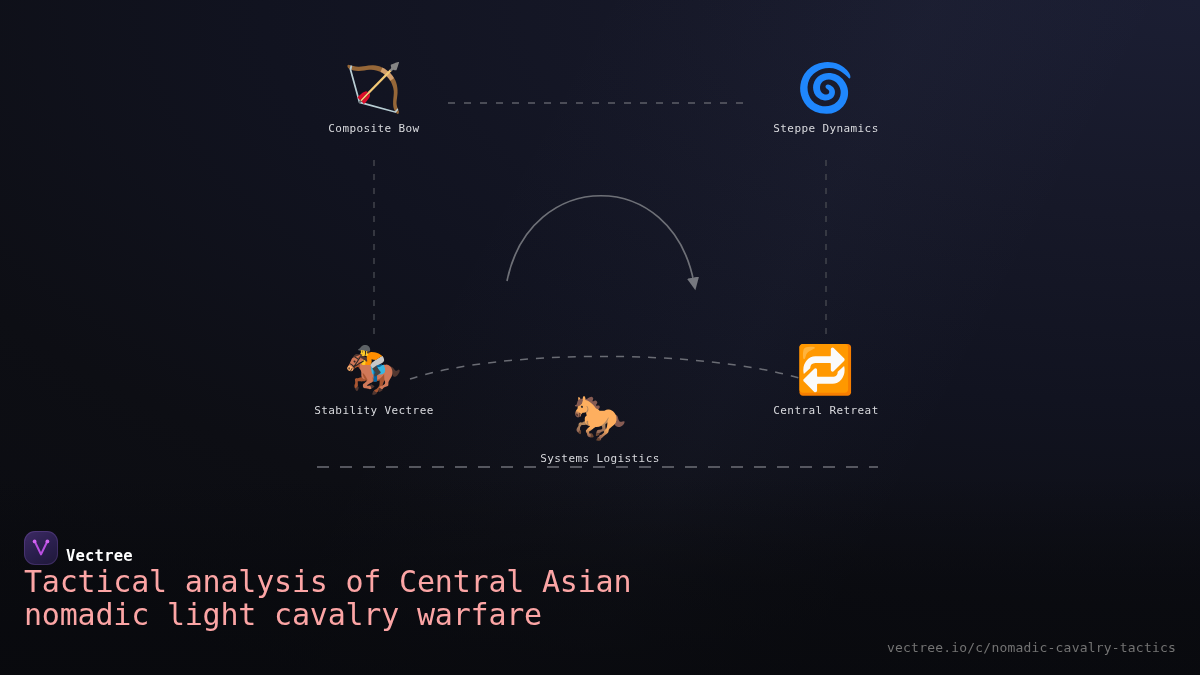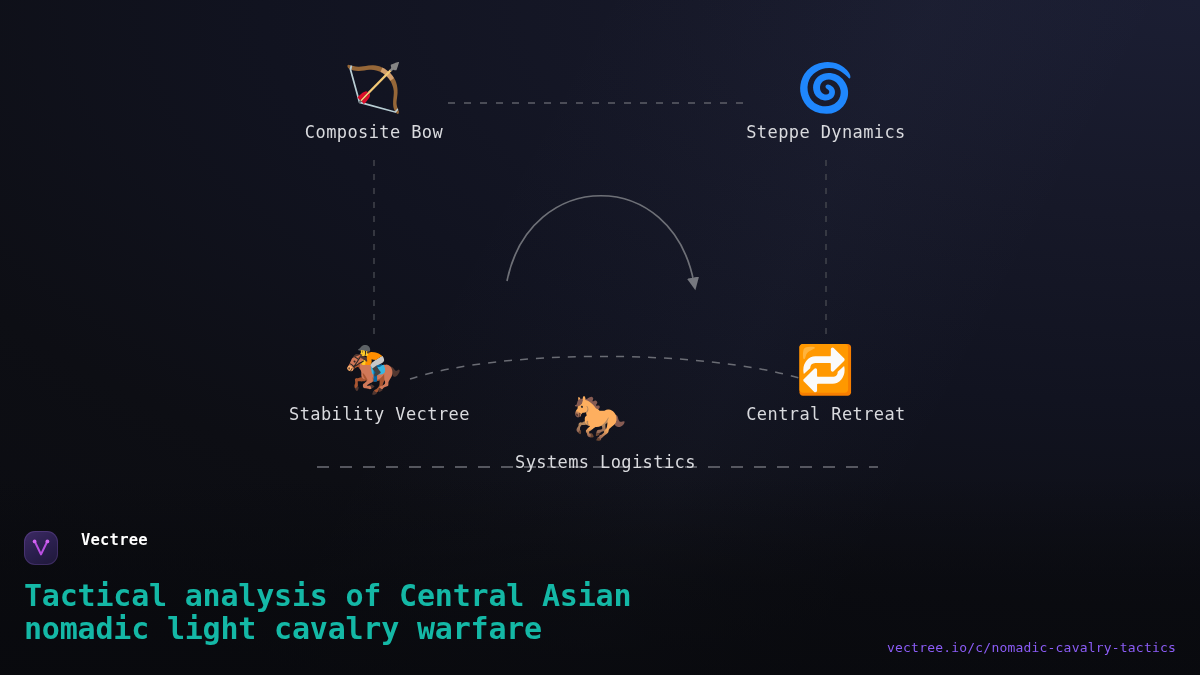--- a/index.html
+++ b/index.html
@@ -47,70 +47,69 @@
     font-family:"DejaVu Sans", sans-serif;
     font-size:47px;
     line-height:56px;
     height:56px;
     display:block;
   }
   .node-label {
     display:block;
     margin-top:6px;
     font-family:"DejaVu Sans Mono", monospace;
-    font-size:17px;
+    font-size:11px;
     letter-spacing:0.4px;
     color:#d9dade;
     white-space:nowrap;
   }
   .node.center .node-glyph { font-size:44px; }
 
   
   #footer {
     position:absolute;
     left:24px; right:24px; bottom:14px;
     height:130px;
   }
   #brand-row {
-    display:flex; align-items:flex-start; gap:23px;
+    display:flex; align-items:flex-end; gap:8px;
     height:34px;
   }
   #brand-mark {
     width:34px; height:34px;
     border-radius:11px;
     background:linear-gradient(150deg,#3d2a64 0%,#2a1f4d 52%,#1e1838 100%);
     box-shadow:inset 0 0 0 1px rgba(168,120,235,0.20);
     position:relative;
     flex:0 0 auto;
   }
   #brand-mark svg { position:absolute; left:0; top:0; }
   #brand-name {
     font-family:"DejaVu Sans Mono", monospace;
     font-size:15.5px;
     font-weight:bold;
     color:#ffffff;
     letter-spacing:0.2px;
   }
   #headline {
-    margin-top:14px;
     font-family:"DejaVu Sans Mono", monospace;
     font-size:30px;
-    font-weight:bold;
+    font-weight:normal;
     line-height:33px;
-    color:#14b8a6;
+    color:#fca5a5;
     letter-spacing:-0.2px;
     max-width:800px;
   }
   #headline-l2 { display:block; }
   #url {
     position:absolute;
     right:0; bottom:6px;
     font-family:"DejaVu Sans Mono", monospace;
     font-size:13px;
-    color:#8b5cf6;
+    color:#737373;
     letter-spacing:0.2px;
   }
 </style>
 </head>
 <body>
 
 <div id="bg-base"></div>
 <div id="bg-sheen"></div>
 <div id="bg-footer-wash"></div>
 

